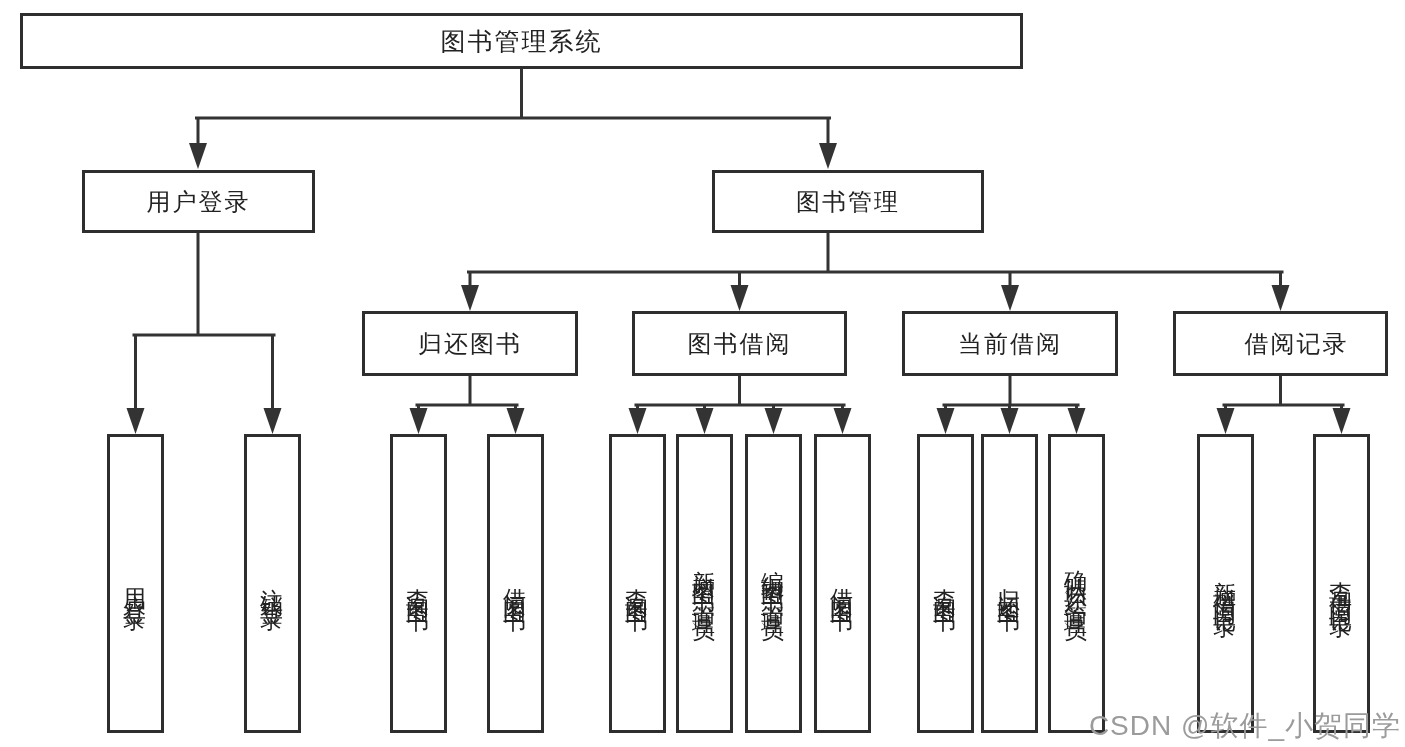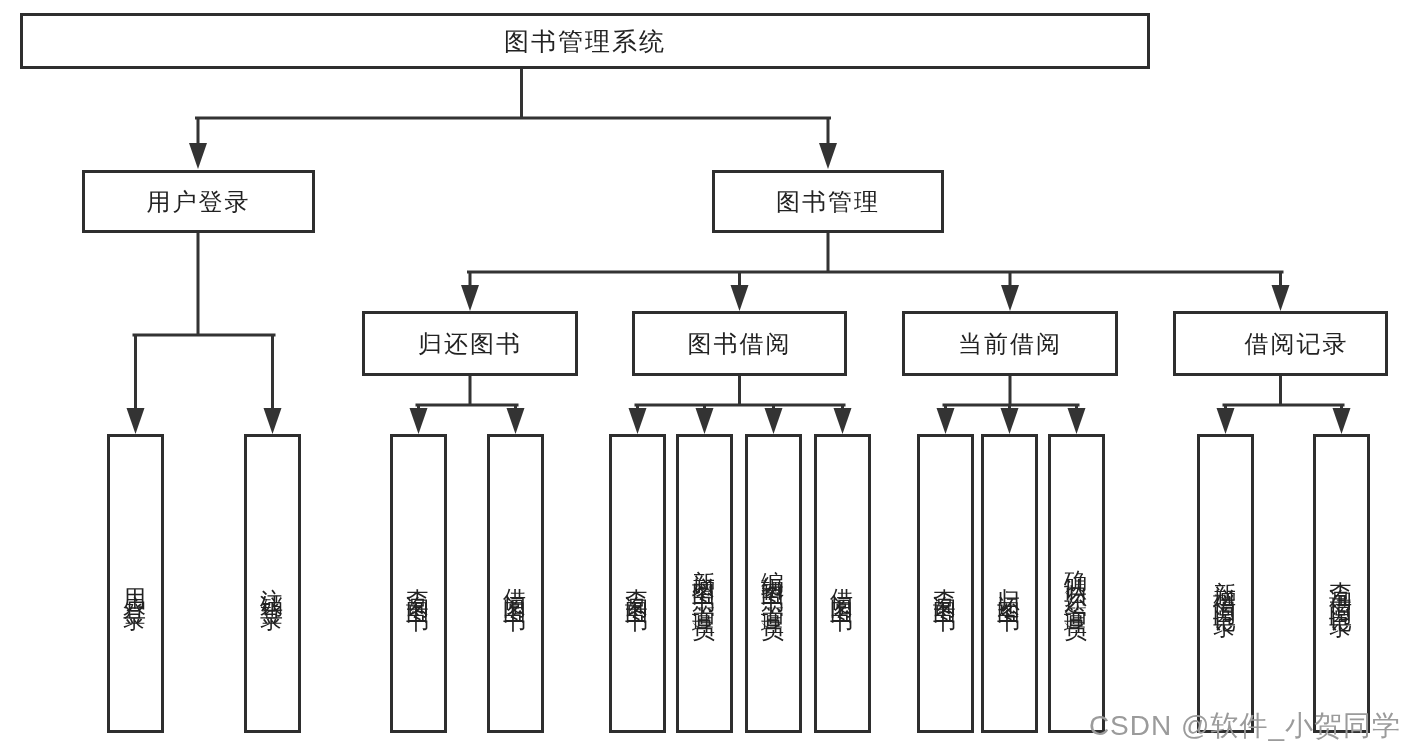--- a/index.html
+++ b/index.html
@@ -109,24 +109,24 @@
       <polygon points="764.5,408 782.5,408 773.5,434"></polygon>
       <polygon points="833.5,408 851.5,408 842.5,434"></polygon>
       <polygon points="936.5,408 954.5,408 945.5,434"></polygon>
       <polygon points="1000.5,408 1018.5,408 1009.5,434"></polygon>
       <polygon points="1067.5,408 1085.5,408 1076.5,434"></polygon>
       <polygon points="1216.5,408 1234.5,408 1225.5,434"></polygon>
       <polygon points="1332.5,408 1350.5,408 1341.5,434"></polygon>
     </g>
   </svg>
 
-  <div class="hnode root" style="left:20px; top:13px; width:1130px; height:56px;">图书管理系统</div>
+  <div class="hnode root" style="left:20px; top:13px; width:1003px; height:56px;">图书管理系统</div>
 
   <div class="hnode" style="left:82px; top:170px; width:233px; height:63px;">用户登录</div>
-  <div class="hnode" style="left:712px; top:170px; width:232px; height:63px;">图书管理</div>
+  <div class="hnode" style="left:712px; top:170px; width:272px; height:63px;">图书管理</div>
 
   <div class="hnode" style="left:362px; top:311px; width:216px; height:65px;">归还图书</div>
   <div class="hnode" style="left:902px; top:311px; width:216px; height:65px;">当前借阅</div>
   <div class="hnode" style="left:632px; top:311px; width:215px; height:65px;">图书借阅</div>
   <div class="hnode" style="left:1173px; top:311px; width:215px; height:65px;padding-left:32px;">借阅记录</div>
 
   <div class="leaf" style="left:107px;">用户登录</div>
   <div class="leaf" style="left:244px;">注销登录</div>
 
   <div class="leaf" style="left:390px;">查询图书</div>

